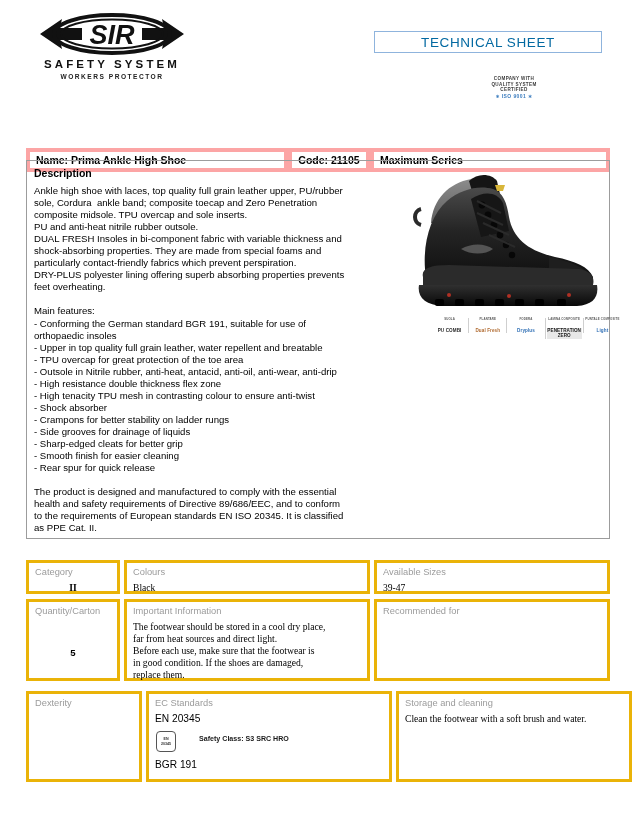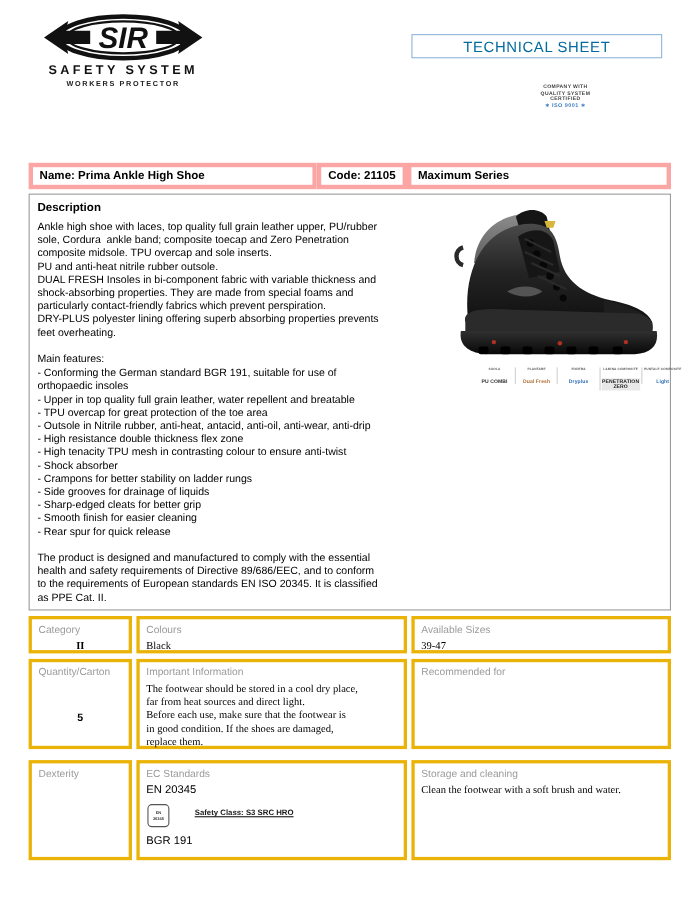--- a/index.html
+++ b/index.html
@@ -106,21 +106,21 @@
   .name-row { position: absolute; left: 26px; top: 148px; }
   .name-row .cell { height: 24px; display: flex; align-items: center; }
   .c-name  { width: 262px; padding-left: 6px; }
   .c-code  { width: 82px;  justify-content: center; }
   .c-series{ width: 240px; padding-left: 6px; }
   .name-row .cell span { font-size: 10.5px; font-weight: bold; }
 
   
   .desc-box {
     position: absolute;
-    left: 26px; top: 176px;
+    left: 26px; top: 160px;
     width: 584px;
     height: 379px;
     border: 1px solid #9c9c9c;
     box-sizing: border-box;
   }
   .desc-title {
     position: absolute;
     left: 7px; top: 6px;
     font-size: 10.5px;
     font-weight: bold;
@@ -221,21 +221,21 @@
   .sr2 .sc-c { width: 236px; height: 82px; margin-left: 4px; }
   .sr2 .qty-val {
     position: absolute;
     left: 0; right: 0; top: 45px;
     text-align: center;
     font-size: 9.6px;
     font-weight: bold;
   }
 
   .sr3 { top: 691px; }
-  .sr3 .sc-a { width: 94px;  height: 91px; }
+  .sr3 .sc-a { width: 116px;  height: 91px; }
   .sr3 .sc-b { width: 246px; height: 91px; margin-left: 4px; }
   .sr3 .sc-c { width: 236px; height: 91px; margin-left: 4px; }
 
   .ec-en {
     position: absolute;
     left: 6px; top: 19px;
     font-size: 10.2px;
   }
   .ec-badge {
     position: absolute;
@@ -255,21 +255,20 @@
     font-size: 3.6px;
     font-weight: bold;
     color: #333;
   }
   .ec-safety {
     position: absolute;
     left: 50px; top: 41px;
     font-size: 7.1px;
     font-weight: bold;
     color: #1a1a1a;
-    text-decoration: underline;
   }
   .ec-bgr {
     position: absolute;
     left: 6px; top: 65px;
     font-size: 10.2px;
   }
 </style>
 </head>
 <body>
 

